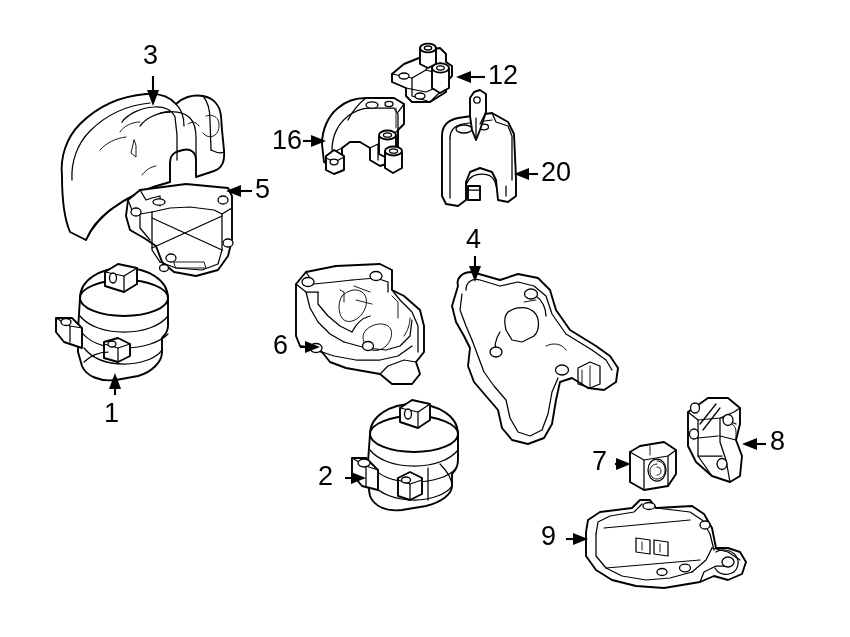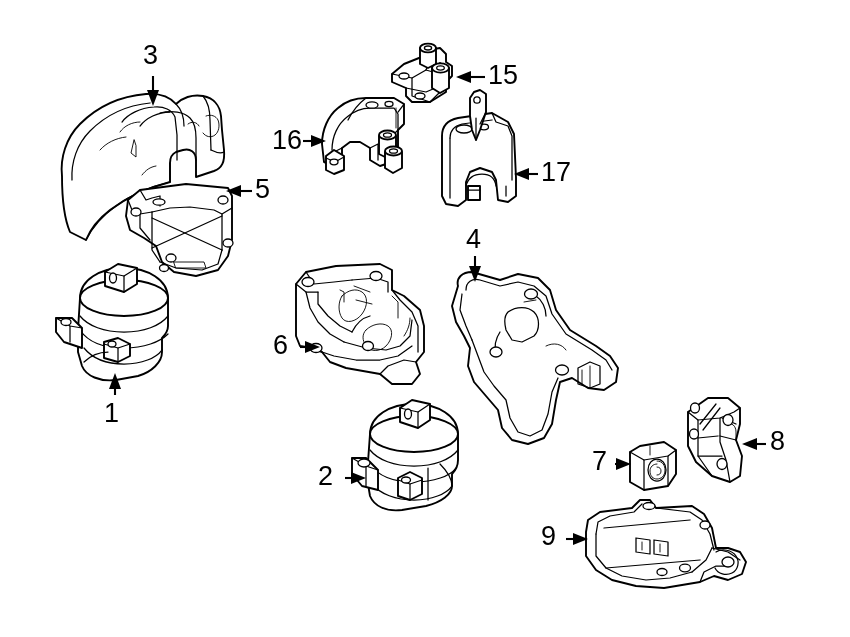--- a/index.html
+++ b/index.html
@@ -405,23 +405,23 @@
       <polygon class="callout-head" points="742,444 757,438 757,450"></polygon>
     </g>
     <g>
       <line class="callout-line" x1="566" y1="539" x2="578" y2="539"></line>
       <polygon class="callout-head" points="588,539 573,533 573,545"></polygon>
     </g>
   </svg>
 
   <div class="callout-label" style="left:143px; top:42px;">3</div>
   <div class="callout-label" style="left:272px; top:127px;">16</div>
-  <div class="callout-label" style="left:488px; top:62px;">15</div>
+  <div class="callout-label" style="left:488px; top:62px;">12</div>
   <div class="callout-label" style="left:255px; top:176px;">5</div>
-  <div class="callout-label" style="left:541px; top:159px;">17</div>
+  <div class="callout-label" style="left:541px; top:159px;">20</div>
   <div class="callout-label" style="left:466px; top:226px;">4</div>
   <div class="callout-label" style="left:273px; top:332px;">6</div>
   <div class="callout-label" style="left:104px; top:400px;">1</div>
   <div class="callout-label" style="left:318px; top:463px;">2</div>
   <div class="callout-label" style="left:592px; top:448px;">7</div>
   <div class="callout-label" style="left:770px; top:428px;">8</div>
   <div class="callout-label" style="left:541px; top:523px;">9</div>
 
 </div>
 

